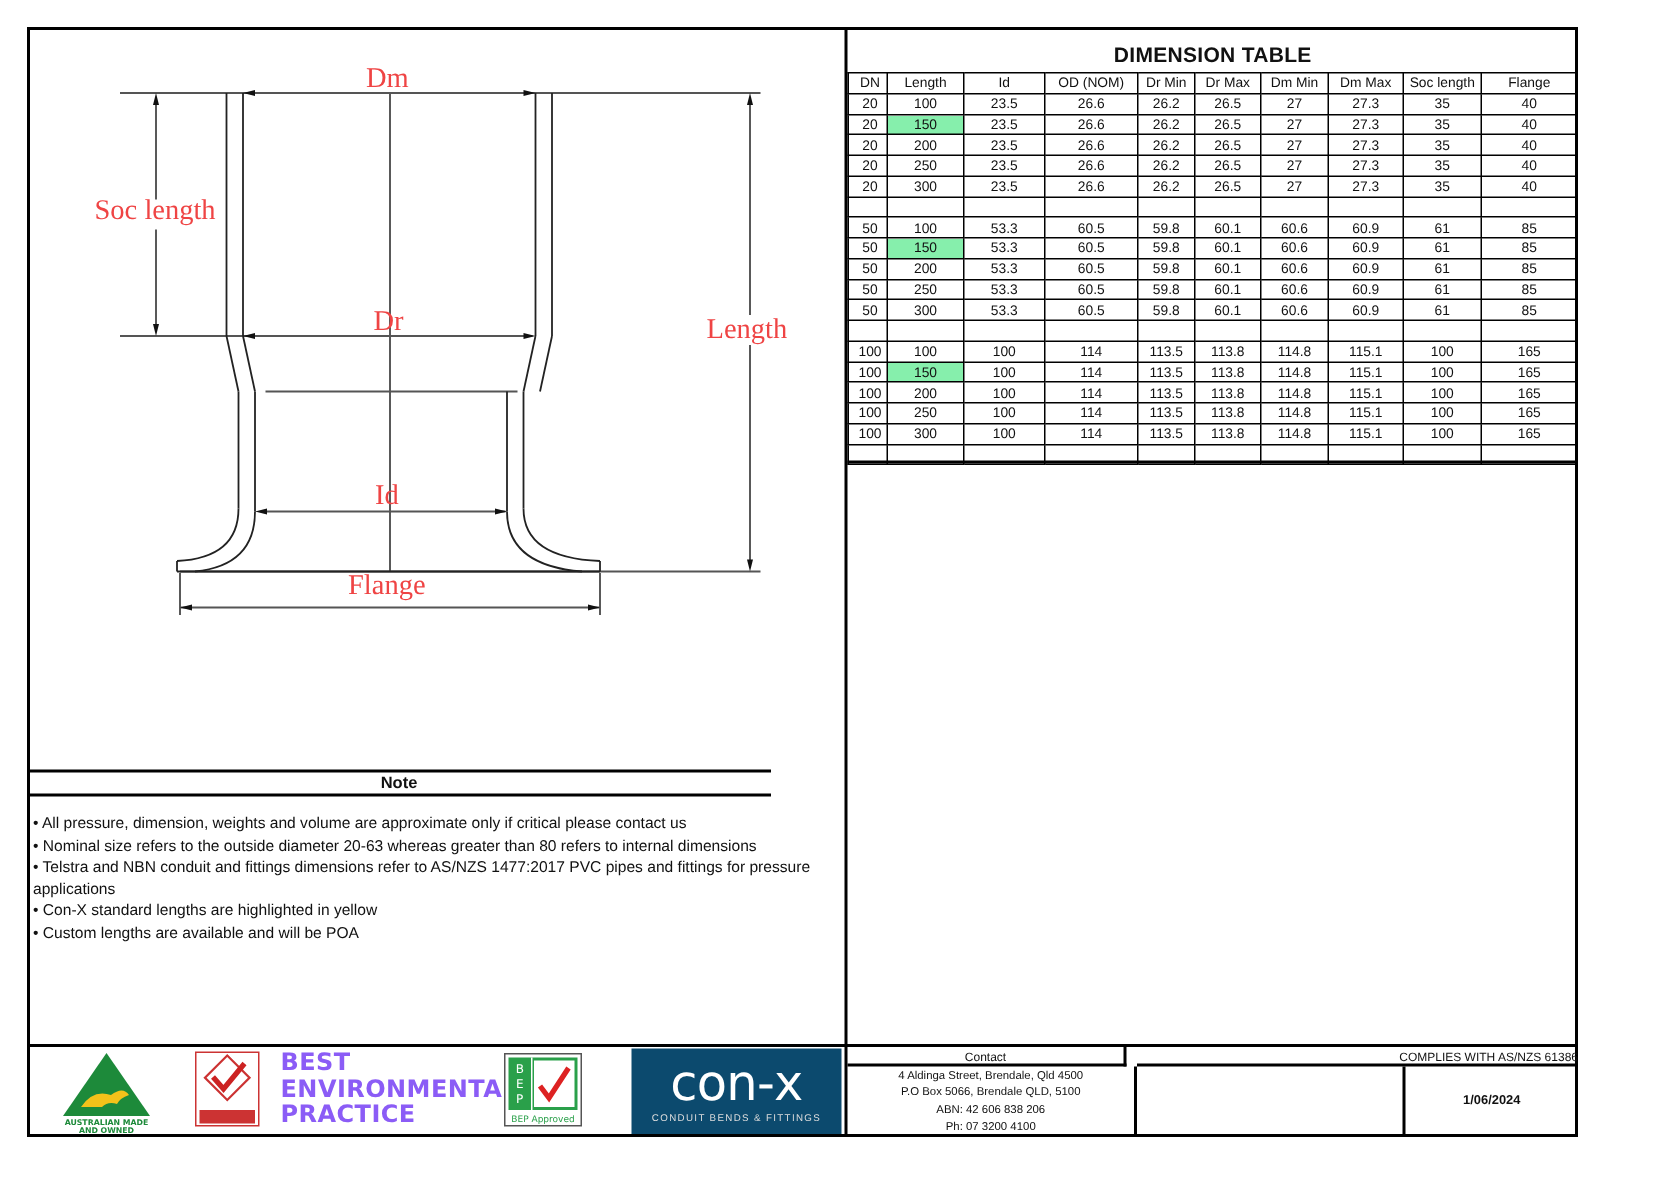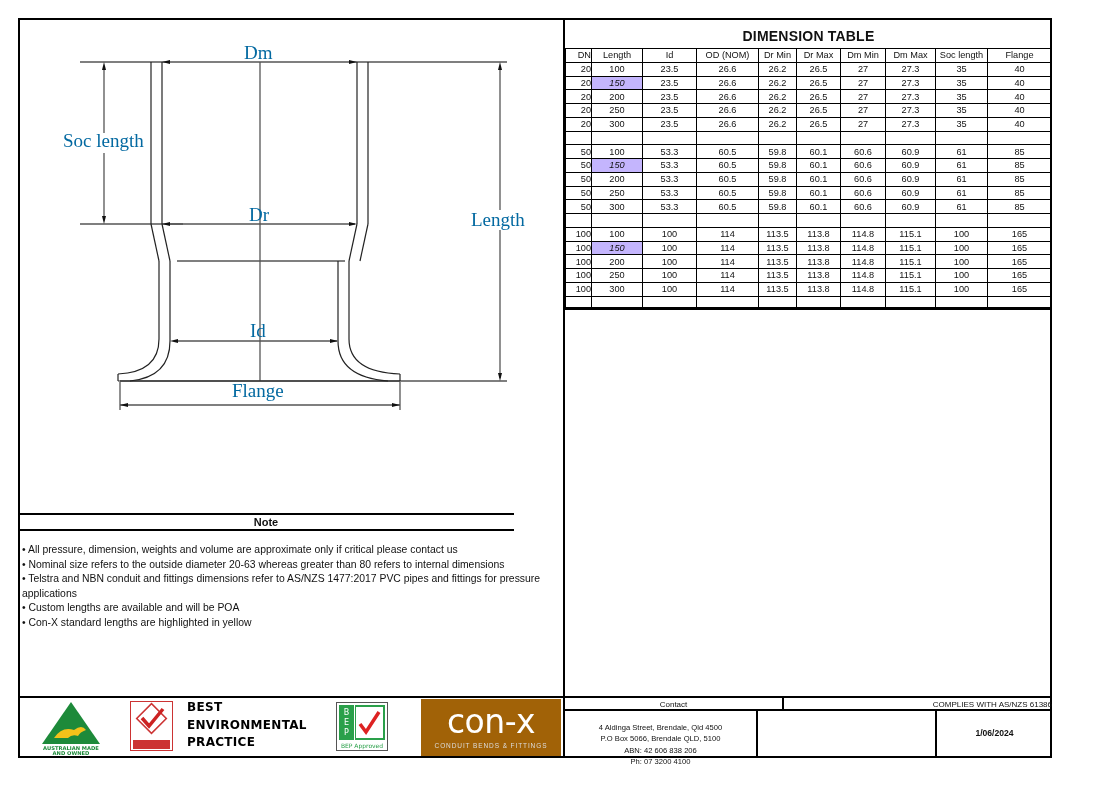--- a/index.html
+++ b/index.html
@@ -5,61 +5,61 @@
   html, body { margin: 0; padding: 0; background: #ffffff; }
   body { width: 1119px; height: 788px; position: relative; overflow: hidden;
          font-family: "Liberation Sans", "DejaVu Sans", sans-serif; color: #111; }
   .abs { position: absolute; box-sizing: border-box; }
   .frame { left: 18px; top: 18px; width: 1034px; height: 740px; border: 2px solid #000; }
 
   
   .drawing { left: 20px; top: 20px; width: 544px; height: 493px; }
   .drawing svg { position: absolute; left: 0; top: 0; }
   .dim-label { position: absolute; font-family: "Liberation Serif", "DejaVu Serif", serif;
-               font-size: 19px; color: #0369a1; white-space: nowrap; }
+               font-size: 19px; color: #ef4444; white-space: nowrap; }
 
   
   .vdiv { left: 563px; top: 18px; width: 2px; height: 740px; background: #000; }
 
   
   .note-head { left: 18px; top: 513px; width: 496px; height: 18px;
                border-top: 2px solid #000; border-bottom: 2px solid #000;
                font-size: 11px; font-weight: bold; text-align: center; line-height: 14px; }
   .note-body { left: 22px; top: 543px; width: 540px; font-size: 10.4px; line-height: 14.6px; }
   .note-body div { white-space: normal; }
 
   
   .dim-title { left: 565px; top: 20px; width: 487px; height: 28px; font-size: 14px;
                font-weight: bold; text-align: center; line-height: 32px; letter-spacing: 0.2px; }
   table.dims { position: absolute; left: 565px; top: 48px; width: 486px; border-collapse: collapse;
                font-size: 9.2px; table-layout: fixed; }
   table.dims td, table.dims th { border: 1px solid #000; height: 12.75px; padding: 0; text-align: center;
                font-weight: normal; line-height: 12px; overflow: hidden; white-space: nowrap; }
-  table.dims td:first-child, table.dims th:first-child { text-align: right; padding-left: 3px; }
-  .hl { background: #c4b5fd; font-style: italic; }
+  table.dims td:first-child, table.dims th:first-child { text-align: center; padding-left: 3px; }
+  .hl { background: #86efac; }
   .table-bottom { left: 565px; top: 307px; width: 487px; height: 2px; background: #000; }
 
   
   .footer-top-line { left: 18px; top: 696px; width: 1034px; height: 2px; background: #000; }
   .logo-au { left: 38px; top: 700px; width: 66px; height: 56px; }
   .logo-approval { left: 130px; top: 701px; width: 43px; height: 50px; border: 1px solid #c33; background: #fff; }
-  .bep-text { left: 187px; top: 699px; font-weight: bold; font-size: 12px; line-height: 17.5px;
-              font-family: "DejaVu Sans", sans-serif; letter-spacing: 0.3px; color: #000000; }
+  .bep-text { left: 187px; top: 699px; font-weight: bold; font-size: 16px; line-height: 17.5px;
+              font-family: "DejaVu Sans", sans-serif; letter-spacing: 0.3px; color: #8b5cf6; }
   .logo-bep { left: 336px; top: 702px; width: 52px; height: 49px; border: 1px solid #555; background: #fff; }
-  .logo-conx { left: 421px; top: 699px; width: 140px; height: 57px; background: #a16207; color: #fff; text-align: center; }
+  .logo-conx { left: 421px; top: 699px; width: 140px; height: 57px; background: #0c4a6e; color: #fff; text-align: center; }
   .conx-word { font-family: "DejaVu Sans", sans-serif; font-size: 33px; letter-spacing: -0.5px; line-height: 38px; margin-top: 4px; font-weight: normal; }
   .conx-sub { font-size: 6.5px; letter-spacing: 0.9px; color: #ddd; margin-top: 1px; }
 
   
-  .foot-contact-head { left: 565px; top: 698px; width: 219px; height: 13px; font-size: 8px; text-align: center; line-height: 13px;
+  .foot-contact-head { left: 565px; top: 698px; width: 186px; height: 13px; font-size: 8px; text-align: center; line-height: 13px;
                        border-bottom: 2px solid #000; border-right: 2px solid #000; }
   .foot-complies { left: 758px; top: 698px; width: 294px; height: 13px; font-size: 8px; text-align: right; line-height: 13px;
                    border-bottom: 2px solid #000; }
   .foot-contact-body { left: 565px; top: 711px; width: 193px; height: 47px; font-size: 7.6px; text-align: center; line-height: 11.3px;
-                       border-right: 2px solid #000; padding-top: 11px; }
+                       border-right: 2px solid #000; padding-top: 0px; }
   .foot-blank { left: 758px; top: 711px; width: 179px; height: 47px; border-right: 2px solid #000; }
   .foot-date { left: 937px; top: 711px; width: 115px; height: 47px; font-size: 8.6px; font-weight: bold; text-align: center; line-height: 44px; }
 </style>
 </head>
 <body>
 
 <div class="abs frame"></div>
 <div class="abs vdiv"></div>
 
 <div class="abs drawing">
@@ -141,22 +141,22 @@
   <span class="dim-label" style="left:451px; top:189px;">Length</span>
   <span class="dim-label" style="left:230px; top:300px;">Id</span>
   <span class="dim-label" style="left:212px; top:360px;">Flange</span>
 </div>
 
 <div class="abs note-head">Note</div>
 <div class="abs note-body">
   <div>• All pressure, dimension, weights and volume are approximate only if critical please contact us</div>
   <div>• Nominal size refers to the outside diameter 20-63 whereas greater than 80 refers to internal dimensions</div>
   <div>• Telstra and NBN conduit and fittings dimensions refer to AS/NZS 1477:2017 PVC pipes and fittings for pressure applications</div>
+  <div>• Con-X standard lengths are highlighted in yellow</div>
   <div>• Custom lengths are available and will be POA</div>
-  <div>• Con-X standard lengths are highlighted in yellow</div>
 </div>
 
 <div class="abs dim-title">DIMENSION TABLE</div>
 <table class="dims">
   <colgroup>
     <col style="width:26px">
       <col style="width:51px">
       <col style="width:54px">
       <col style="width:62px">
     <col style="width:38px">

